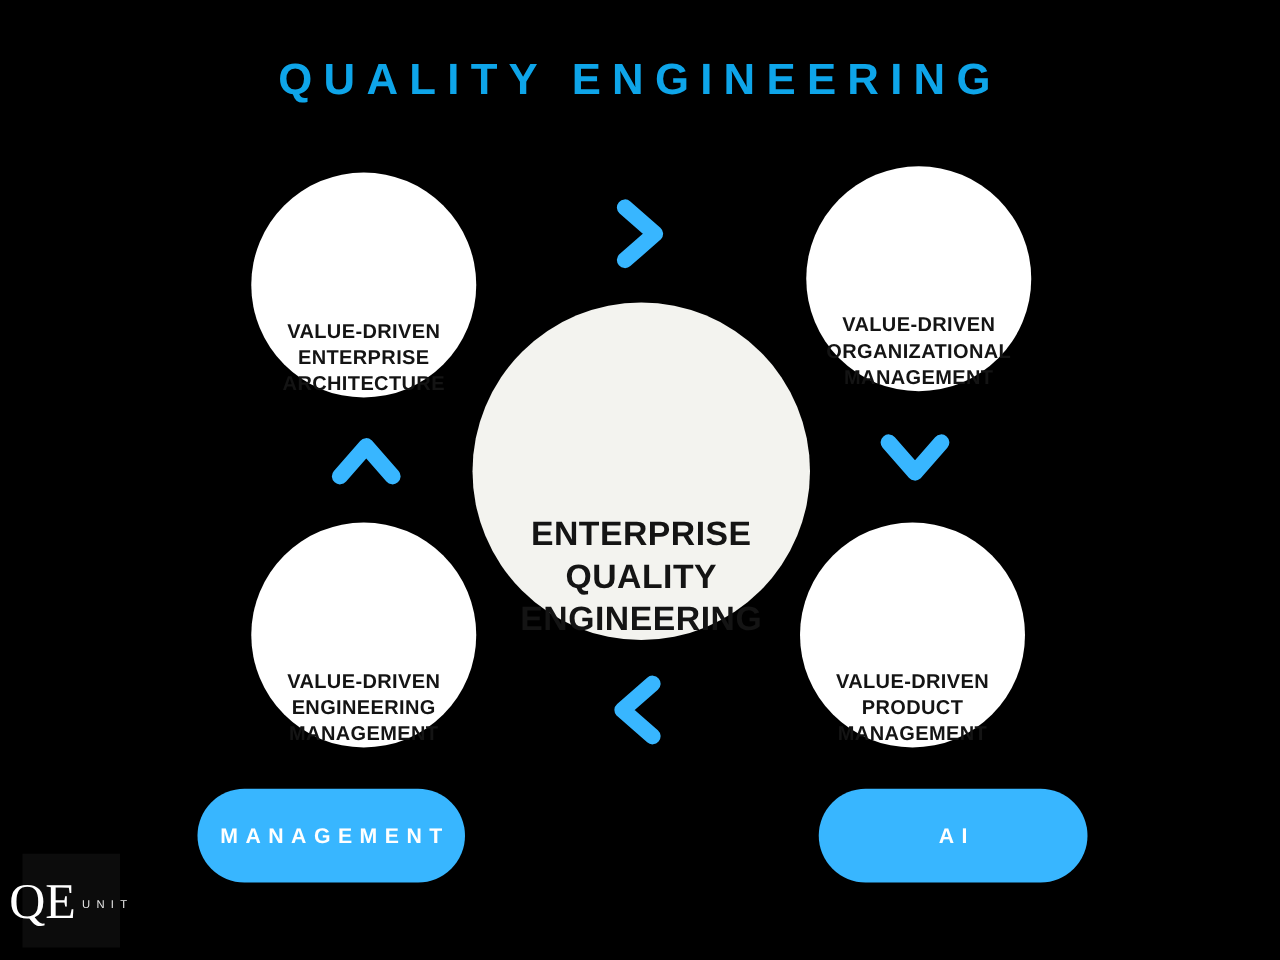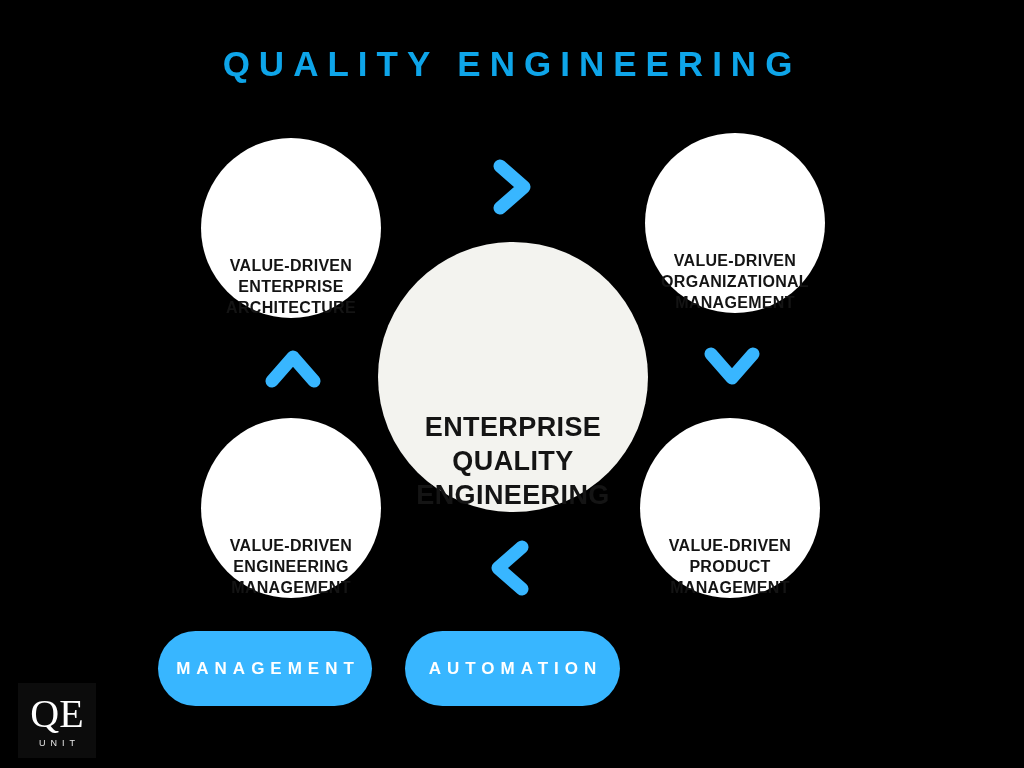--- a/index.html
+++ b/index.html
@@ -91,21 +91,21 @@
   }
   .pill-analytics  { left: 158px; width: 214px; }
   .pill-automation { left: 405px; width: 215px; }
   .pill-ai         { left: 655px; width: 215px; }
   .logo {
     position: absolute;
     left: 18px; top: 683px;
     width: 78px; height: 75px;
     background: #0c0c0c;
     display: flex;
-    flex-direction: column;
+    flex-direction: row;
     align-items: center;
     justify-content: center;
   }
   .logo-initials {
     font-family: "Liberation Serif", serif;
     color: #ffffff;
     font-size: 40px;
     font-weight: 500;
     line-height: 1;
   }
@@ -161,22 +161,22 @@
   <svg class="arrow arrow-bottom" width="44" height="58" viewBox="0 0 44 58">
     <polyline points="35,8 11,29 35,50" fill="none" stroke="#38b6ff" stroke-width="13" stroke-linecap="round" stroke-linejoin="round"></polyline>
   </svg>
   <svg class="arrow arrow-left" width="58" height="44" viewBox="0 0 58 44">
     <polyline points="8,35 29,11 50,35" fill="none" stroke="#38b6ff" stroke-width="13" stroke-linecap="round" stroke-linejoin="round"></polyline>
   </svg>
 
   <div class="pill pill-analytics">
     <span>MANAGEMENT</span>
   </div>
-  <div class="pill pill-automation">
-    <span>AUTOMATION</span>
+  <div class="pill pill-ai">
+    <span>AI</span>
   </div>
 
   <div class="logo">
     <span class="logo-initials">QE</span>
     <span class="logo-unit">UNIT</span>
   </div>
 
 </div>
 
 </body></html>

